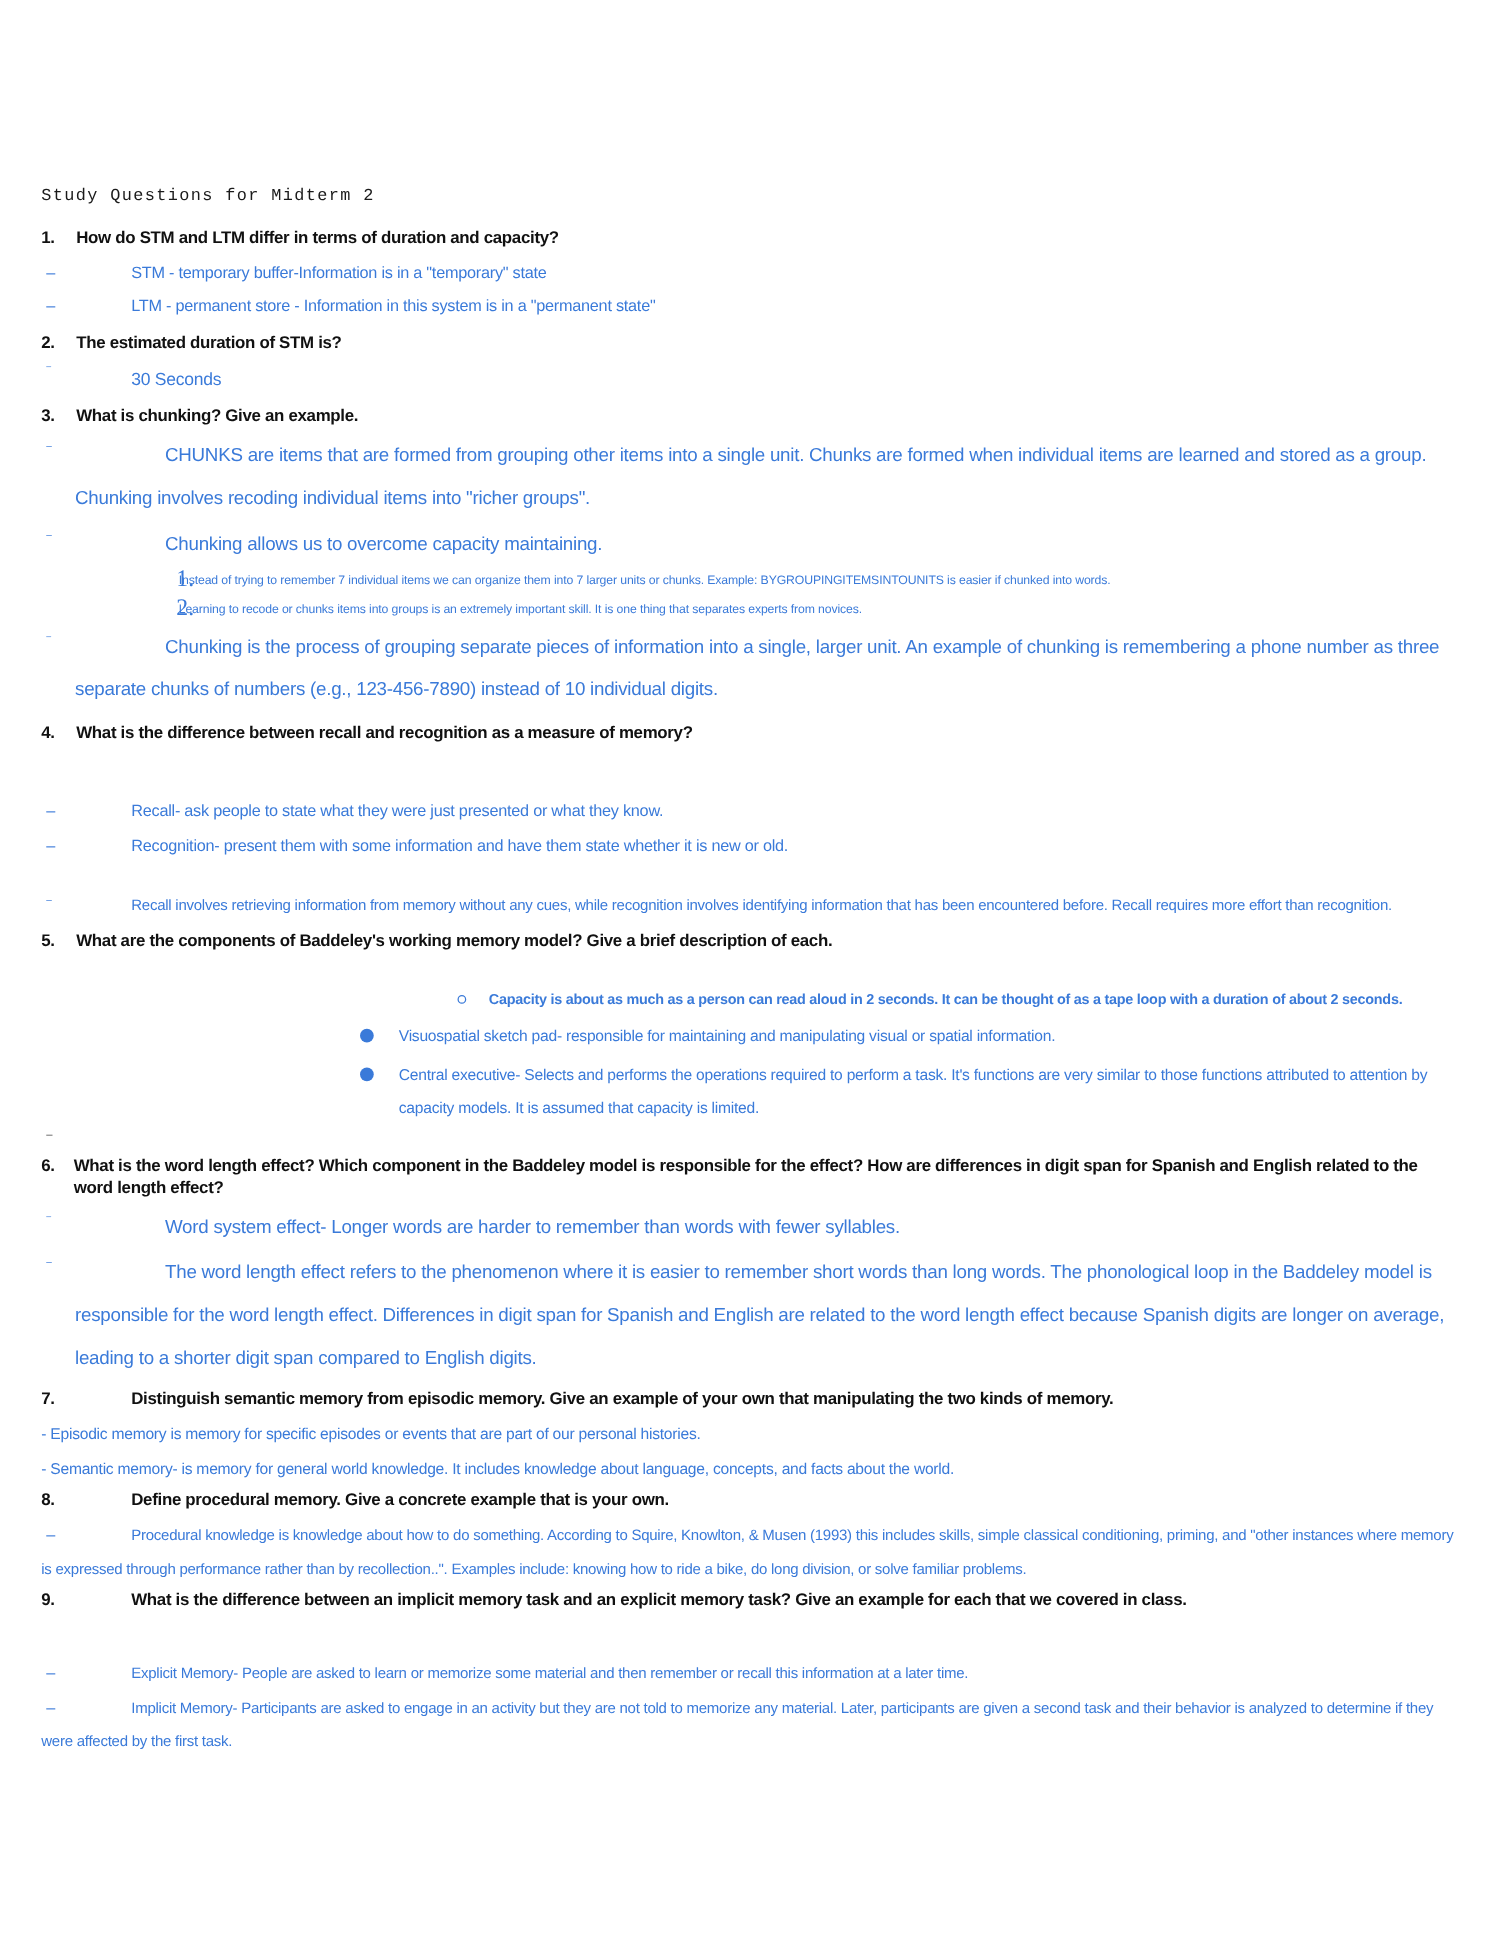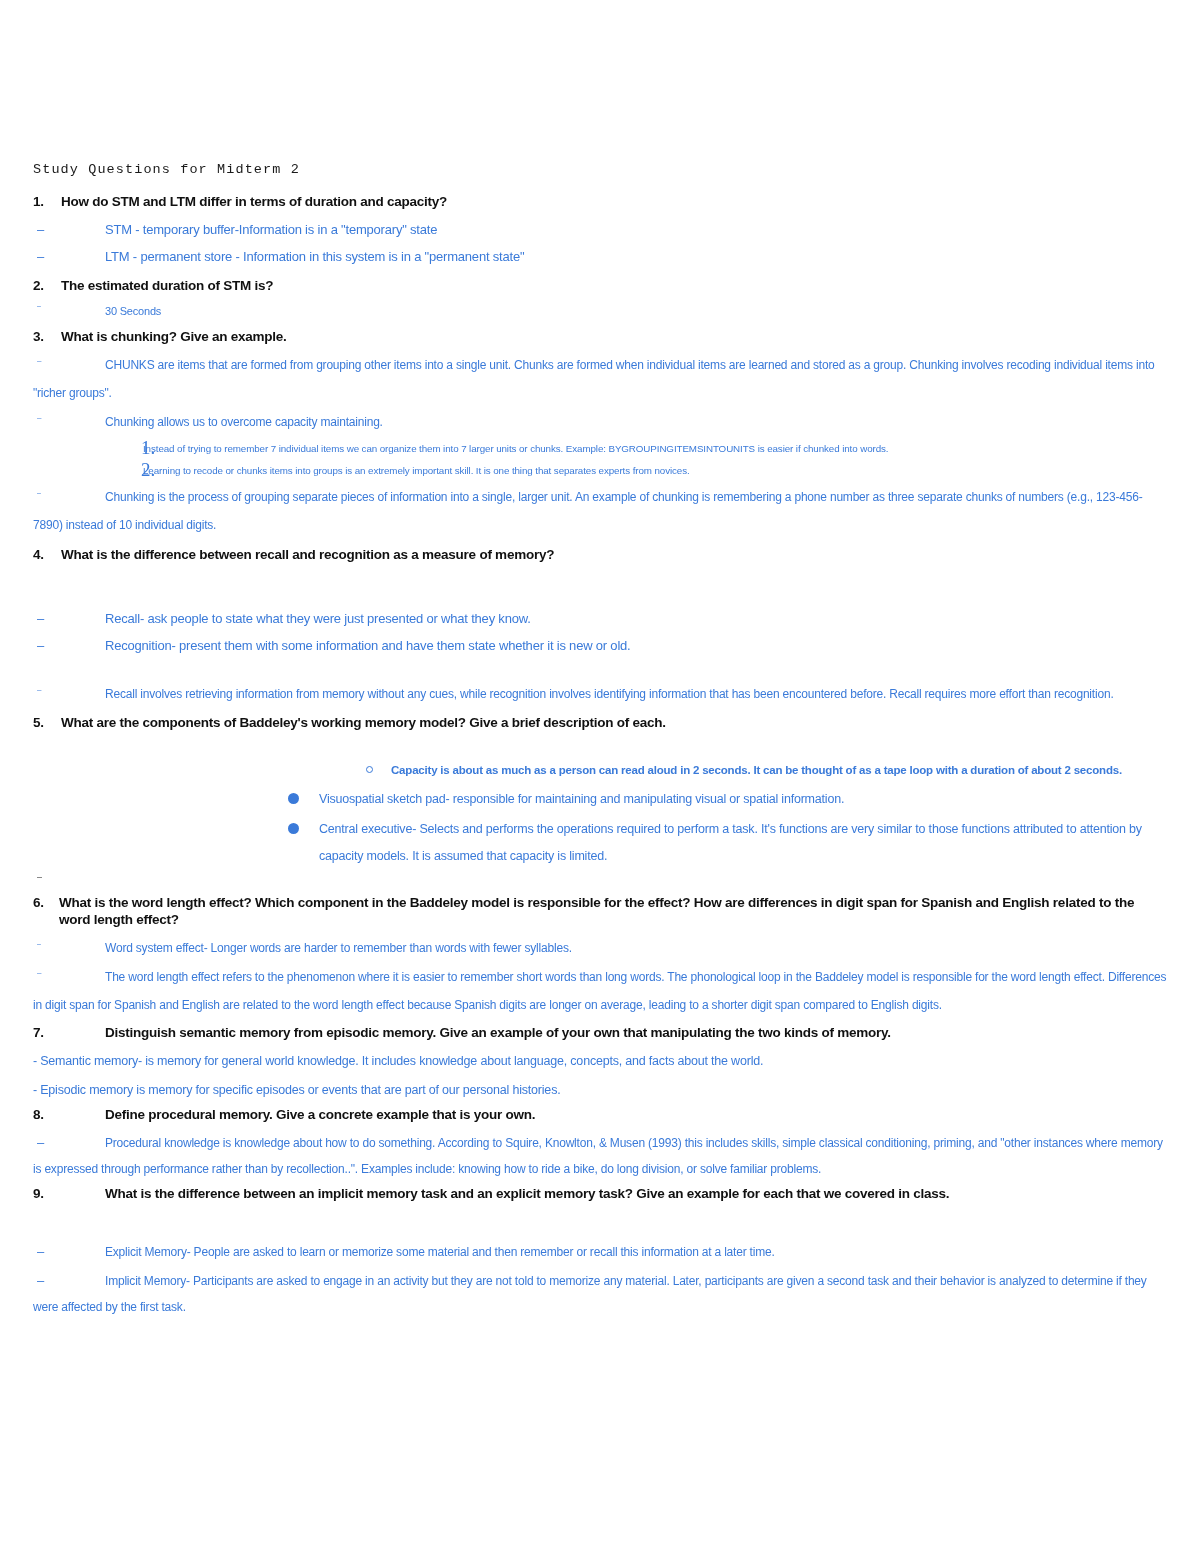--- a/index.html
+++ b/index.html
@@ -32,21 +32,21 @@
     top: 146px;
     width: 1134px;
   }
 
   
   .doc-title {
     font-family: "Liberation Mono", "DejaVu Sans Mono", monospace;
     font-size: 13.5px;
     letter-spacing: 1.1px;
     color: #1a1a1a;
-    margin: 16px 0 16px 0;
+    margin: 4px 0 16px 0;
     line-height: 1.2;
     white-space: pre;
   }
 
   
   .question {
     font-weight: bold;
     font-size: 13.5px;
     color: #111111;
     line-height: 1.25;
@@ -92,22 +92,22 @@
     line-height: 1.95;
     letter-spacing: -0.2px;
   }
   .dash-row .dash-body.hang {
     padding-left: 0;
     text-indent: 72px;
   }
 
   .sz-13 { font-size: 13px; }
   .sz-12 { font-size: 12px; }
-  .sz-10 { font-size: 12px; }
-  .sz-9  { font-size: 11px; }
+  .sz-10 { font-size: 15px; margin-left: 27px; }
+  .sz-9  { font-size: 14px; }
 
   
   .num-row {
     position: relative;
     margin: 0 0 2px 0;
     padding-left: 110px;
   }
   .num-row .num-marker {
     position: absolute;
     left: 108px;
@@ -302,22 +302,22 @@
     </div>
     <div class="dash-row">
       <span class="dash small">–</span>
       <div class="dash-body hang sz-10" style="line-height:2.3">The word length effect refers to the phenomenon where it is easier to remember short words than long words. The phonological loop in the Baddeley model is responsible for the word length effect. Differences in digit span for Spanish and English are related to the word length effect because Spanish digits are longer on average, leading to a shorter digit span compared to English digits.</div>
     </div>
 
     <div class="question indent-num" style="margin-top:6px">
       <span class="q-num">7.</span>
       <span class="q-text"><span>Distinguish semantic memory from episodic memory.  Give an example of your </span><span class="u">own</span><span> that manipulating the two kinds of memory.</span></span>
     </div>
+    <div class="plain-ans">- Episodic memory is memory for specific episodes or events that are part of our personal histories.</div>
     <div class="plain-ans">- Semantic memory- is memory for general world knowledge. It includes knowledge about language, concepts, and facts about the world.</div>
-    <div class="plain-ans">- Episodic memory is memory for specific episodes or events that are part of our personal histories.</div>
 
     <div class="question indent-num" style="margin-top:4px">
       <span class="q-num">8.</span>
       <span class="q-text">Define procedural memory.  Give a concrete example that is your own.</span>
     </div>
     <div class="dash-row">
       <span class="dash">–</span>
       <div class="dash-body hang sz-12" style="line-height:2.2">Procedural knowledge is knowledge about how to do something. According to Squire, Knowlton, &amp; Musen (1993) this includes skills, simple classical conditioning, priming, and "other instances where memory is expressed through performance rather than by recollection..".  Examples include: knowing how to ride a bike, do long division, or solve familiar problems.</div>
     </div>
 

